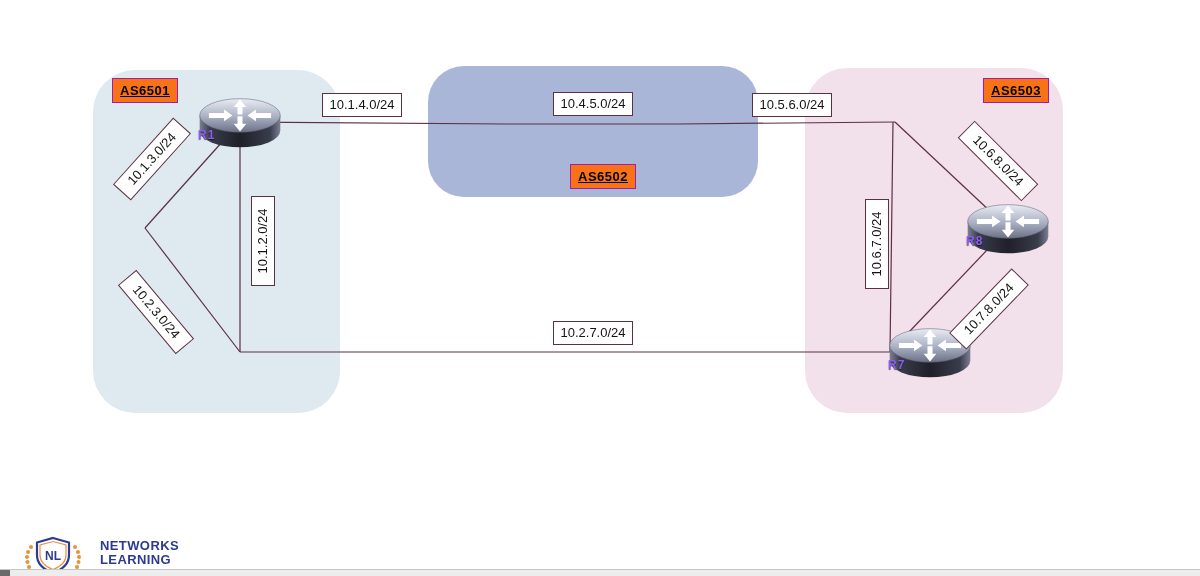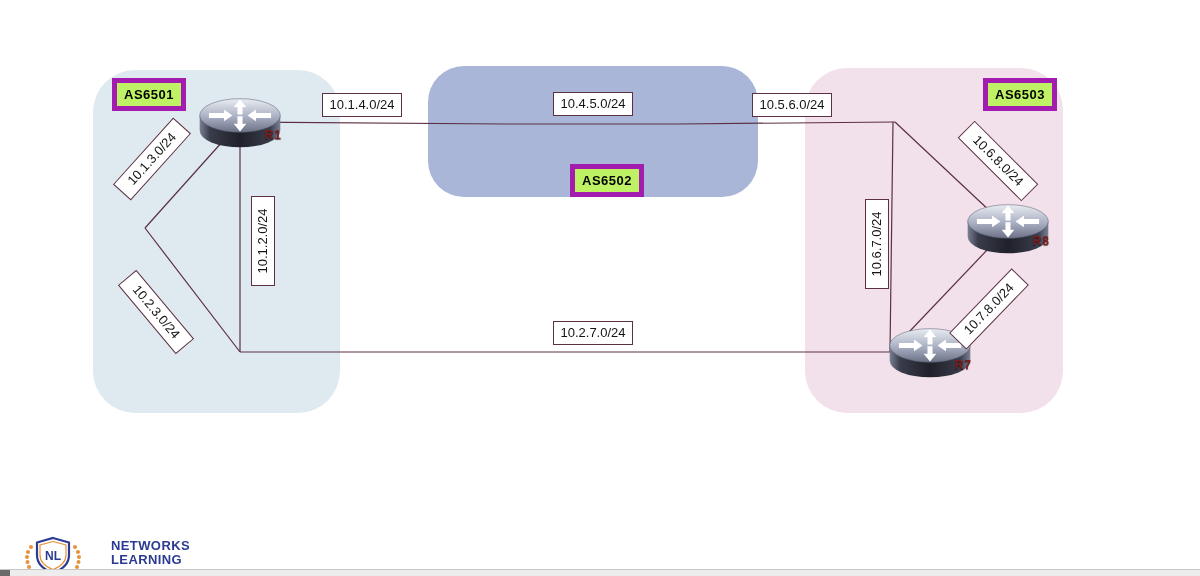--- a/index.html
+++ b/index.html
@@ -13,43 +13,43 @@
   #as6502-box{left:428px;top:66px;width:330px;height:131px;background:#a9b6d7;border-radius:36px;}
   #as6503-box{left:805px;top:68px;width:258px;height:345px;background:#f2e0ea;}
 
   
   #links-svg{position:absolute;left:0;top:0;width:1200px;height:576px;}
 
   
   .router{position:absolute;width:84px;height:56px;}
   .router svg{width:84px;height:56px;display:block;}
   .router-label{
-    position:absolute;left:0;top:33px;width:100%;text-align:right;
-    color:#7f1d1d;font-size:12px;font-weight:bold;letter-spacing:1px;
+    position:absolute;left:0;top:33px;width:100%;text-align:left;
+    color:#8b5cf6;font-size:12px;font-weight:bold;letter-spacing:1px;
     text-shadow:0 1px 1px rgba(0,0,0,.6);
   }
 
   
   .net-label{
     position:absolute;height:22px;line-height:22px;text-align:center;
     background:#ffffff;border:1px solid #5c3044;color:#141414;
     font-size:13px;white-space:nowrap;
   }
   
   .as-label{
     position:absolute;width:64px;height:23px;line-height:23px;text-align:center;
-    background:#bef264;border:5px solid #a21caf;color:#000;
-    font-size:13px;font-weight:bold;letter-spacing:.5px;
+    background:#f97316;border:1px solid #a21caf;color:#000;
+    font-size:13px;font-weight:bold;letter-spacing:.5px;text-decoration:underline;
   }
 
   
   #logo{position:absolute;left:18px;top:536px;width:230px;height:40px;}
   #logo-badge{position:absolute;left:0;top:0;}
   #logo-text{position:absolute;left:82px;top:3px;color:#2b3a92;font-weight:bold;
-    font-size:13px;line-height:14px;letter-spacing:.4px;margin-left:11px;}
+    font-size:13px;line-height:14px;letter-spacing:.4px;}
 
   
   #bottom-bar{position:absolute;left:0;bottom:0;width:100%;height:6px;background:#ededed;border-top:1px solid #c6c6c6;}
   #bottom-bar-progress{position:absolute;left:0;top:0;width:10px;height:6px;background:#6a6a6a;}
 </style>
 </head>
 <body>
 
 <div id="canvas">
 

